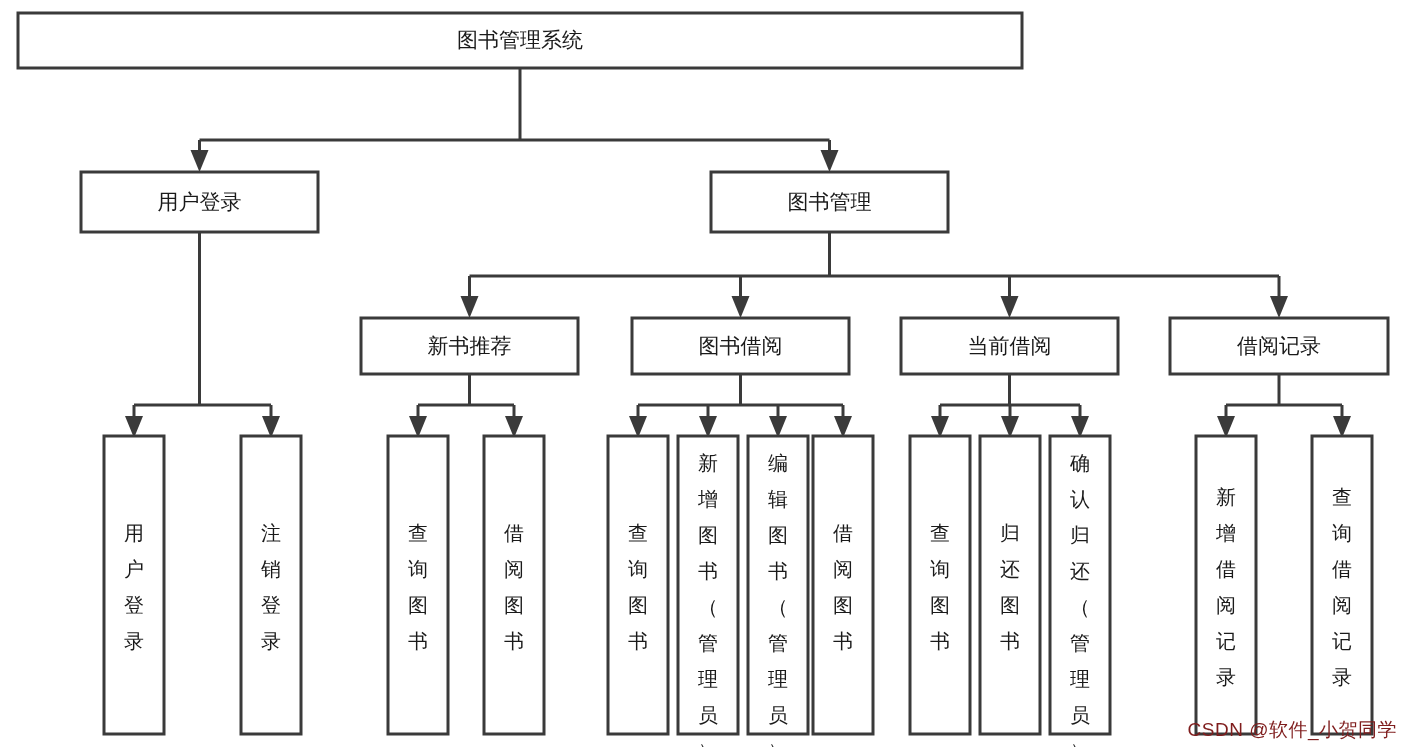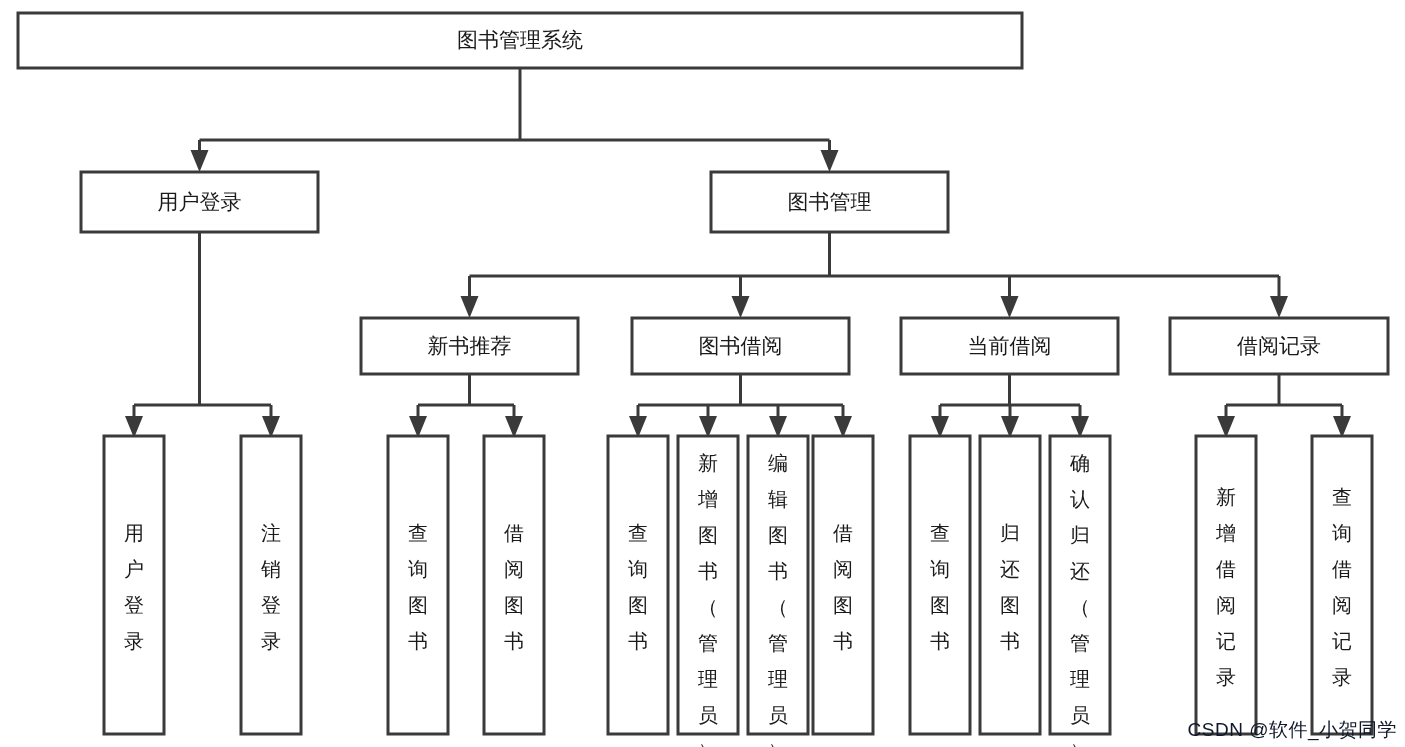--- a/index.html
+++ b/index.html
@@ -17,21 +17,21 @@
     fill:#1a1a1a;font-size:21px;text-anchor:middle;
     dominant-baseline:middle;
   }
   .vert-label{
     font-family:"Liberation Sans","DejaVu Sans",sans-serif;
     fill:#1a1a1a;font-size:20px;text-anchor:middle;
   }
   .watermark{
     position:absolute;right:8px;bottom:4px;
     font-family:"Liberation Sans","DejaVu Sans",sans-serif;
-    font-size:19px;color:#0f172a;letter-spacing:.5px;
+    font-size:19px;color:#7f1d1d;letter-spacing:.5px;
     white-space:nowrap;user-select:none;
   }
 </style>
 </head>
 <body>
 
 <div id="stage">
   <svg class="diagram" viewBox="0 0 1405 747">
     <defs></defs>
     <g id="edges-layer">

